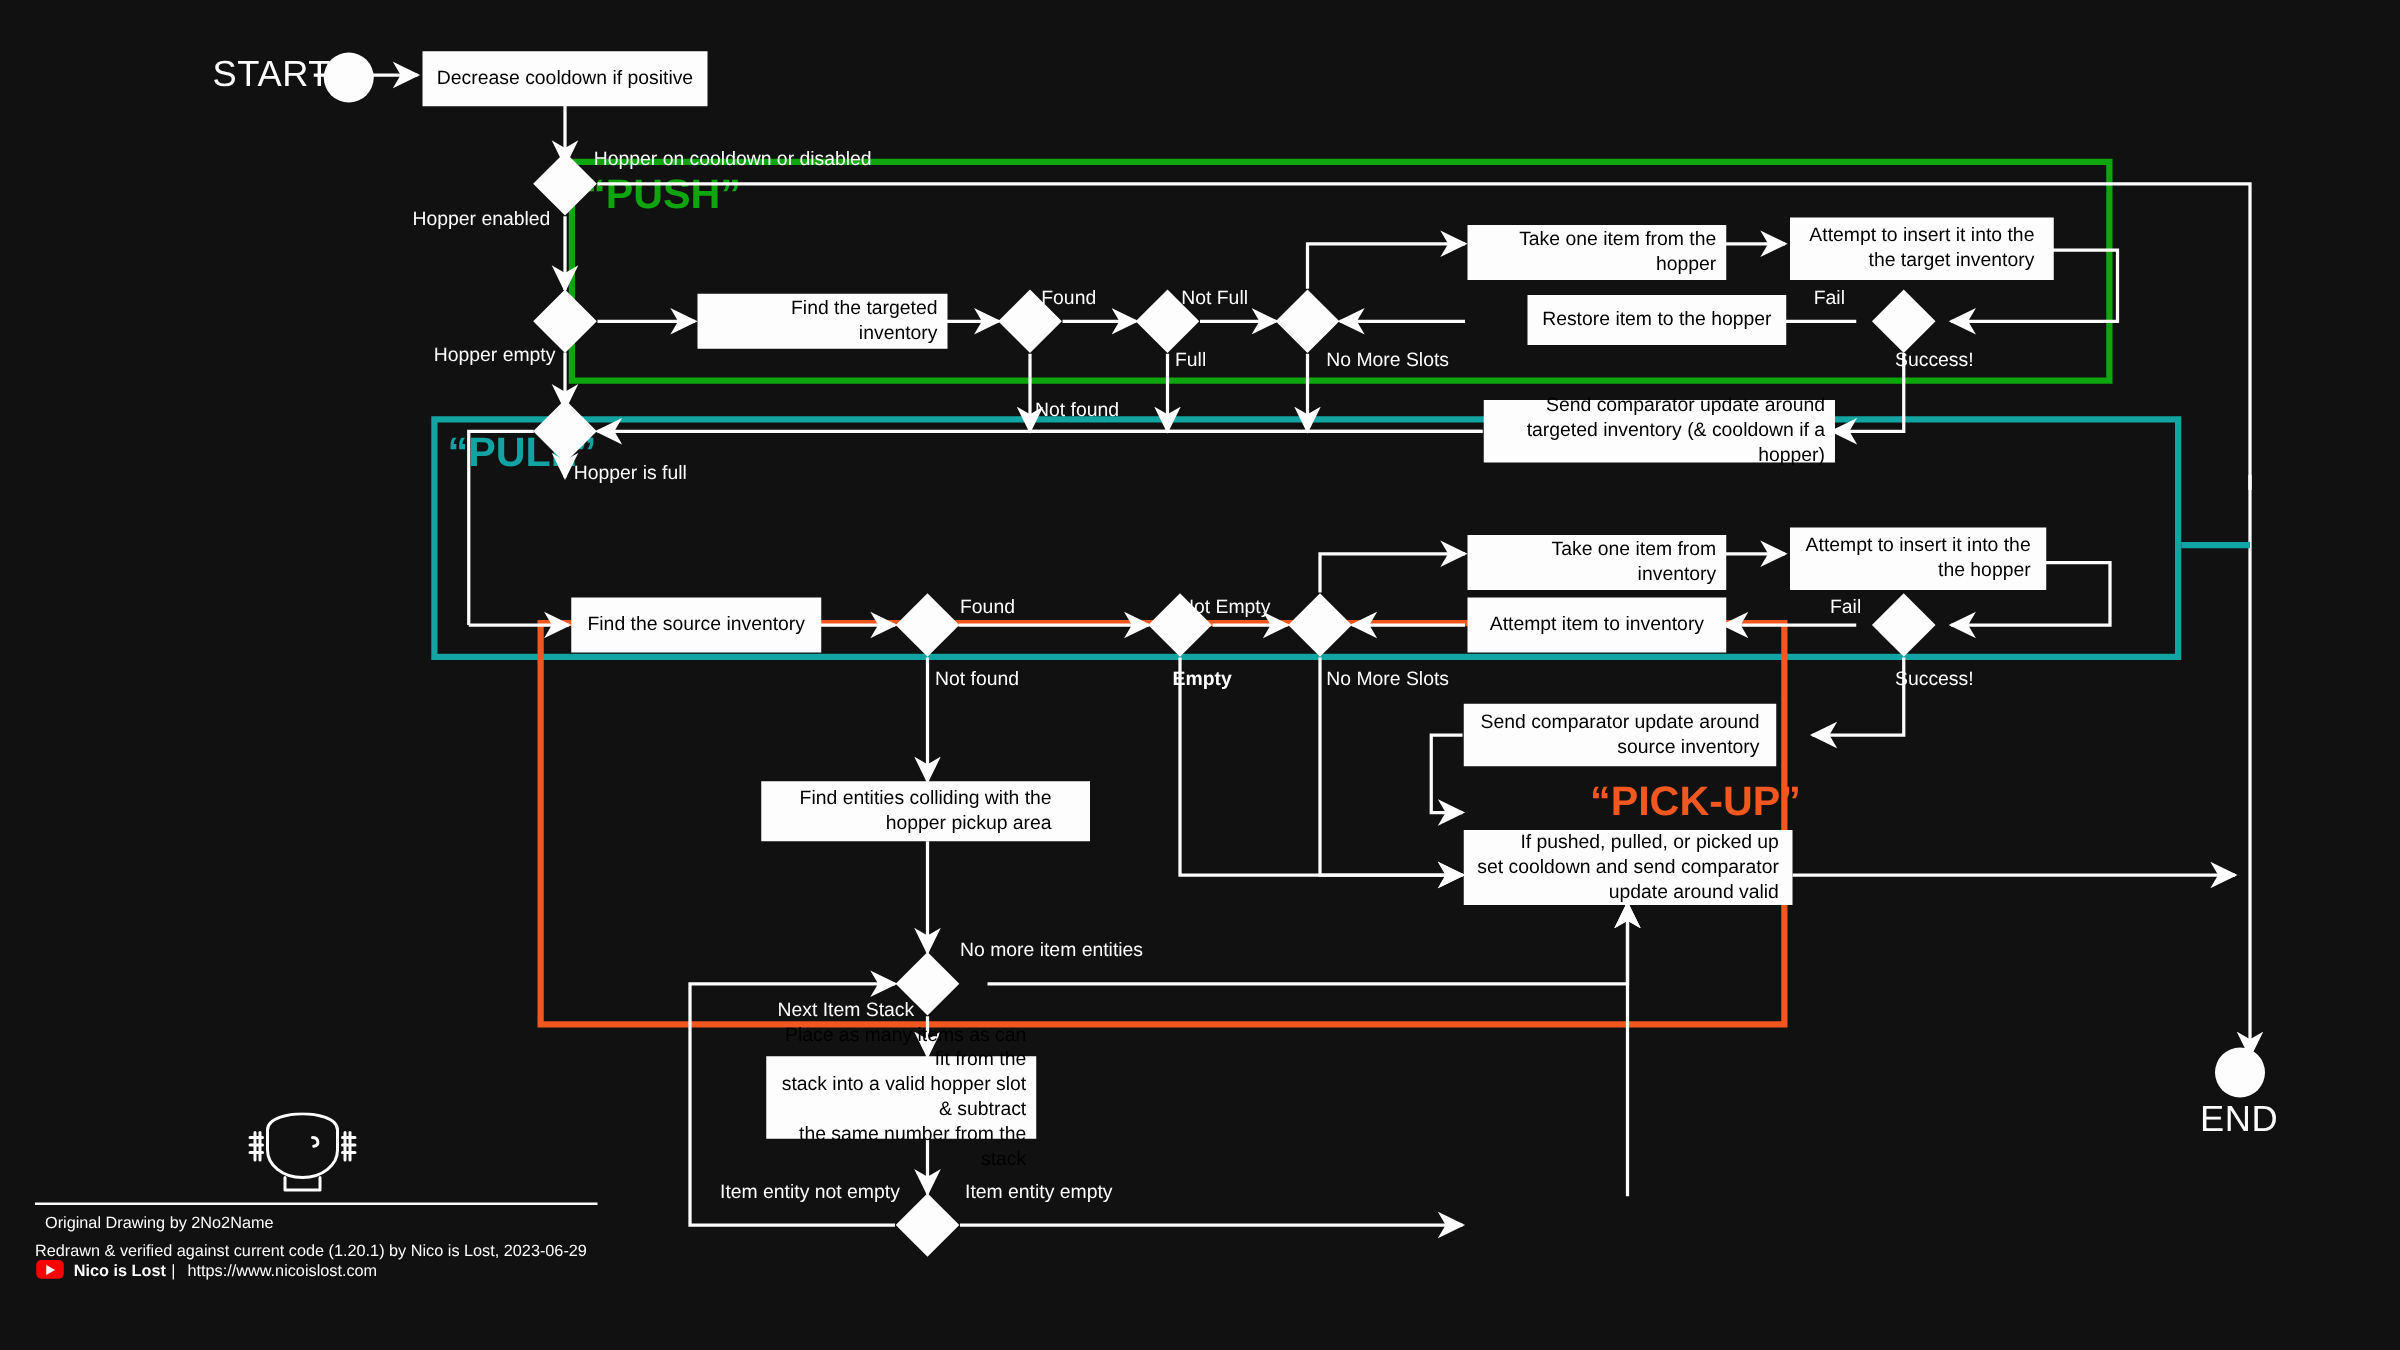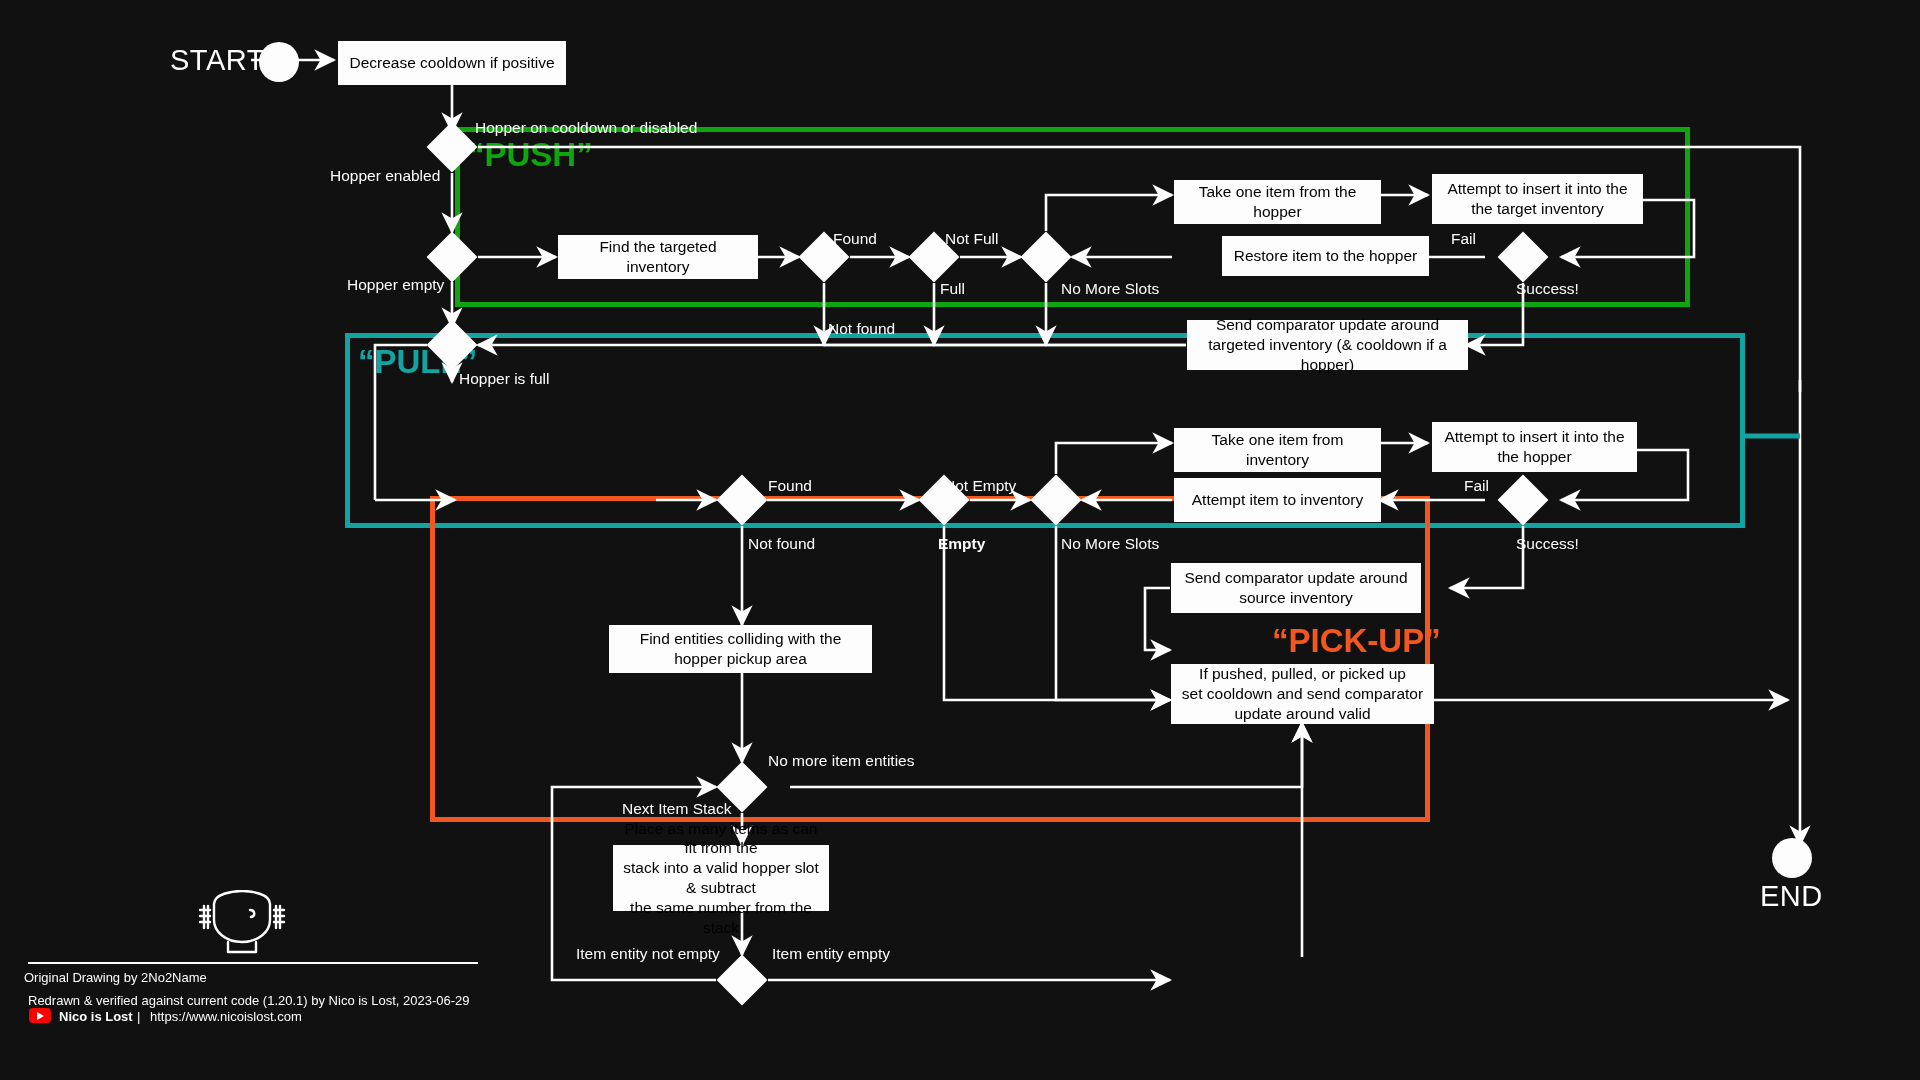--- a/index.html
+++ b/index.html
@@ -2,21 +2,21 @@
 <html><head>
 <meta charset="utf-8">
 <style>
   html,body{margin:0;padding:0;background:#111111;}
   #stage{position:relative;width:1920px;height:1080px;background:#111111;
          font-family:"Liberation Sans",sans-serif;overflow:hidden;}
   svg#wires{position:absolute;left:0;top:0;width:1920px;height:1080px;}
 
   
   .box{position:absolute;background:#fdfdfd;color:#000;
-       display:flex;align-items:center;justify-content:center;text-align:center;
+       display:flex;align-items:center;justify-content:center;text-align:right;
        font-size:15.5px;line-height:1.28;padding:20px 8px;box-sizing:border-box;}
 
   
   .dia{position:absolute;background:#fdfdfd;transform:rotate(45deg);}
 
   
   .lbl{position:absolute;color:#fdfdfd;font-size:15.5px;white-space:nowrap;}
   .term{position:absolute;color:#fdfdfd;font-size:29px;letter-spacing:.5px;white-space:nowrap;}
   .dot{position:absolute;background:#fdfdfd;border-radius:50%;}
 
@@ -168,20 +168,21 @@
   <div class="box" style="left:1174px;top:180px;width:207px;height:44px;">Take one item from the hopper</div>
 
   <div class="box" style="left:1432px;top:174px;width:211px;height:50px;white-space:pre-line;">Attempt to insert it into the
 the target inventory</div>
 
   <div class="box" style="left:1222px;top:236px;width:207px;height:28px;">Restore item to the hopper</div>
 
   <div class="box" style="left:1187px;top:320px;width:281px;height:50px;white-space:pre-line;">Send comparator update around
 targeted inventory (&amp; cooldown if a hopper)</div>
 
+  <div class="box" style="left:457px;top:478px;width:200px;height:44px;">Find the source inventory</div>
 
   <div class="box" style="left:1174px;top:428px;width:207px;height:44px;">Take one item from inventory</div>
 
   <div class="box" style="left:1432px;top:422px;width:205px;height:50px;white-space:pre-line;">Attempt to insert it into the
 the hopper</div>
 
   <div class="box" style="left:1174px;top:478px;width:207px;height:44px;">Attempt item to inventory</div>
 
   <div class="box" style="left:1171px;top:563px;width:250px;height:50px;white-space:pre-line;">Send comparator update around
 source inventory</div>
@@ -245,21 +246,21 @@
       <path d="M22,14 C22,4 40,1 50,1 C60,1 78,4 78,14 L78,30 C78,42 66,52 50,52 C34,52 22,42 22,30 Z"></path>
       <path d="M36,52 L36,62 M64,52 L64,62 M36,62 L64,62"></path>
       <path d="M8,20 L18,20 M8,26 L18,26 M8,32 L18,32"></path>
       <path d="M82,20 L92,20 M82,26 L92,26 M82,32 L92,32"></path>
       <path d="M12,16 L12,38 M16,16 L16,38 M84,16 L84,38 M88,16 L88,38"></path>
       <path d="M58,20 C63,20 64,26 59,27"></path>
     </g>
   </svg>
 
   <div class="rule" style="left:28px;top:962px;width:450px;"></div>
-  <div class="foot" style="left:24px;top:970px;">Original Drawing by 2No2Name</div>
+  <div class="foot" style="left:36px;top:970px;">Original Drawing by 2No2Name</div>
   <div class="foot" style="left:28px;top:993px;">Redrawn &amp; verified against current code (1.20.1) by Nico is Lost, 2023-06-29</div>
 
   <div class="yt" style="left:29px;top:1008px;"></div>
   <div class="footname" style="left:59px;top:1009px;">Nico is Lost</div>
   <div class="foot" style="left:137px;top:1009px;">|</div>
   <div class="foot" style="left:150px;top:1009px;">https://www.nicoislost.com</div>
 
 </div>
 
 </body></html>

